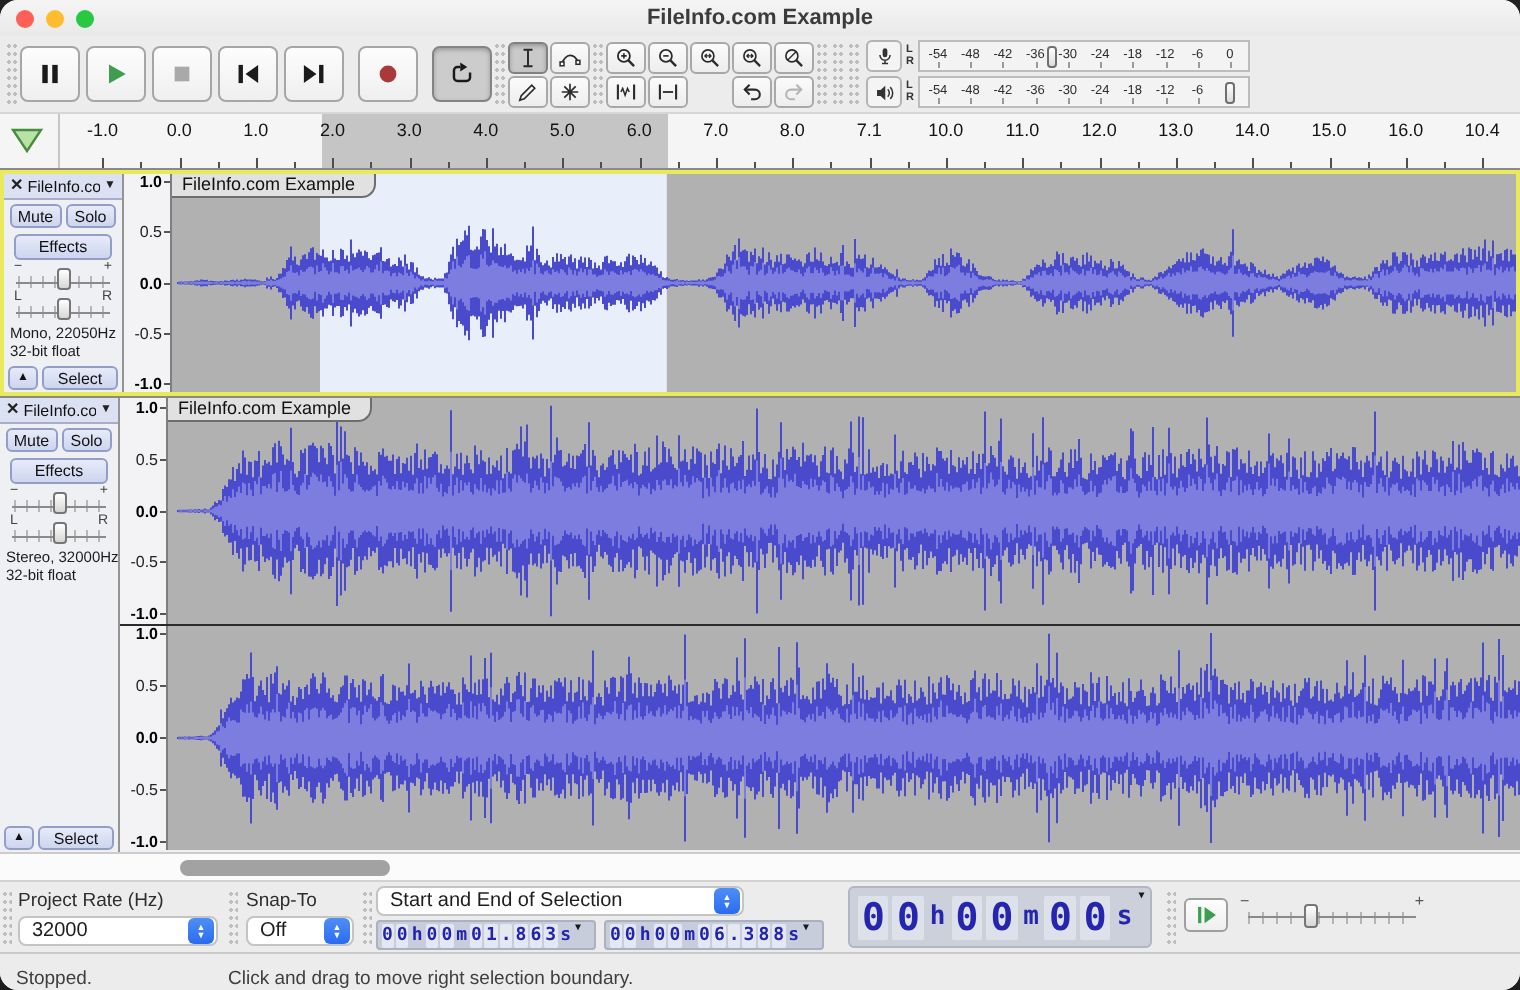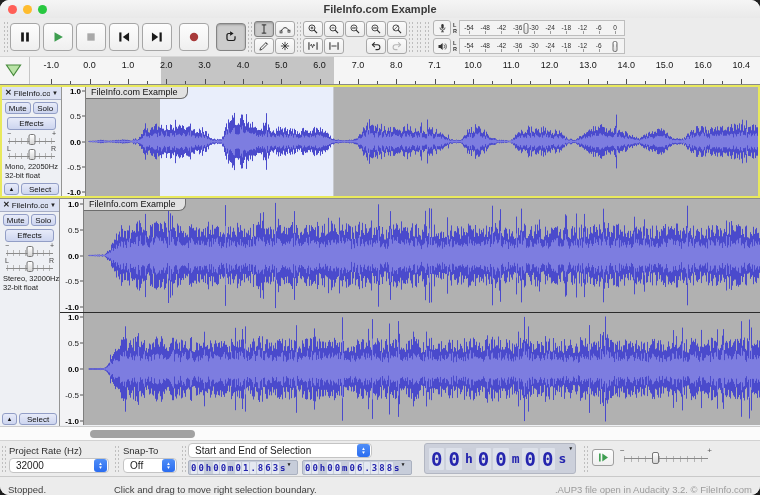--- a/index.html
+++ b/index.html
@@ -637,15 +637,14 @@
       <span class="pl">+</span>
       <span class="tk"></span>
         <span class="ln"></span>
       <span class="th"></span>
     </div>
   </div>
 
   <div class="statusbar">
     <span class="status-left">Stopped.</span>
     <span class="status-mid">Click and drag to move right selection boundary.</span>
-    <span class="status-right">.AUP3 file open in Audacity 3.2. © FileInfo.com</span>
   </div>
 </div>
 
 </body></html>

